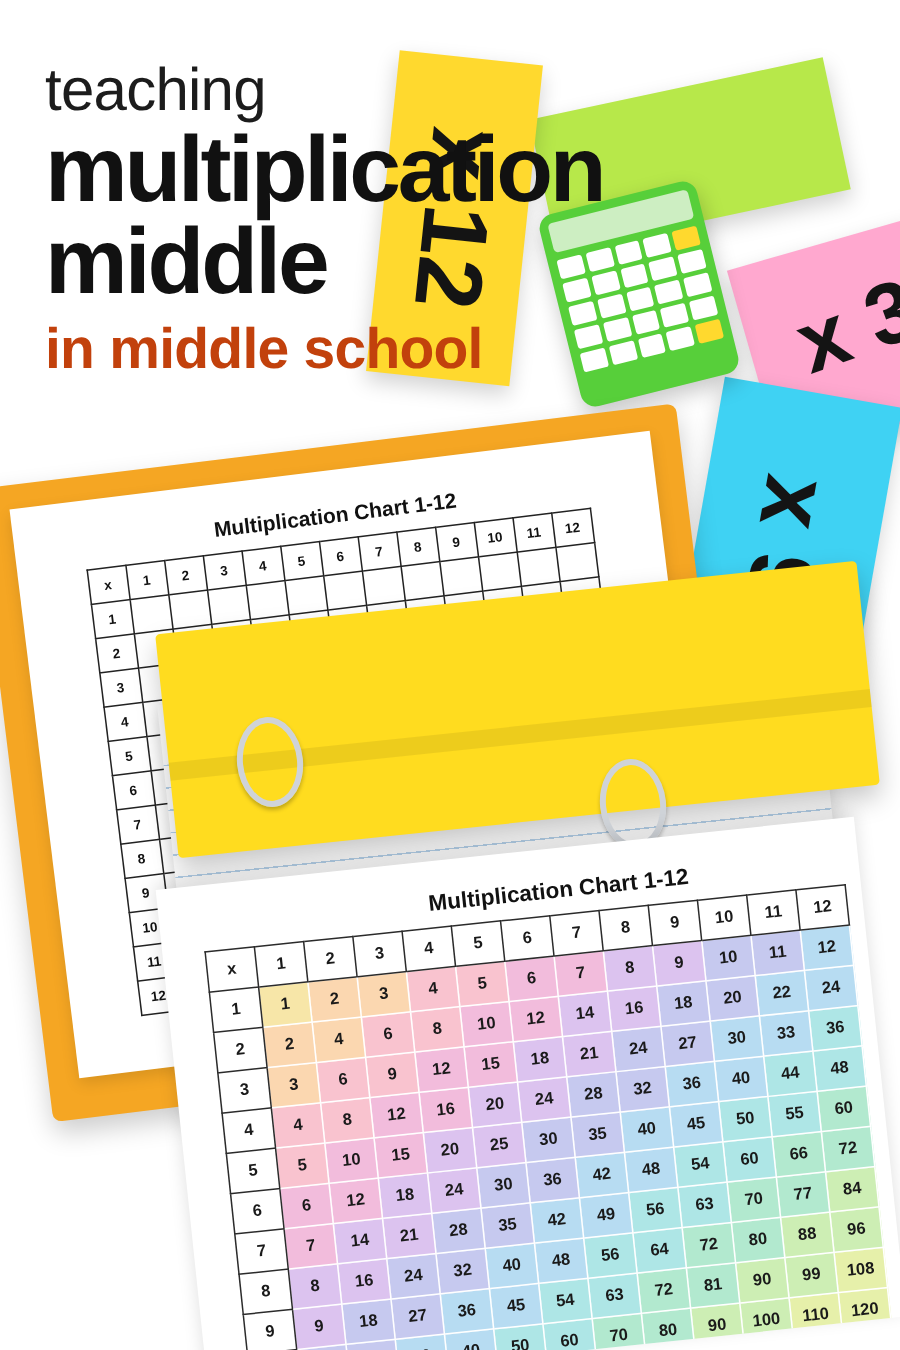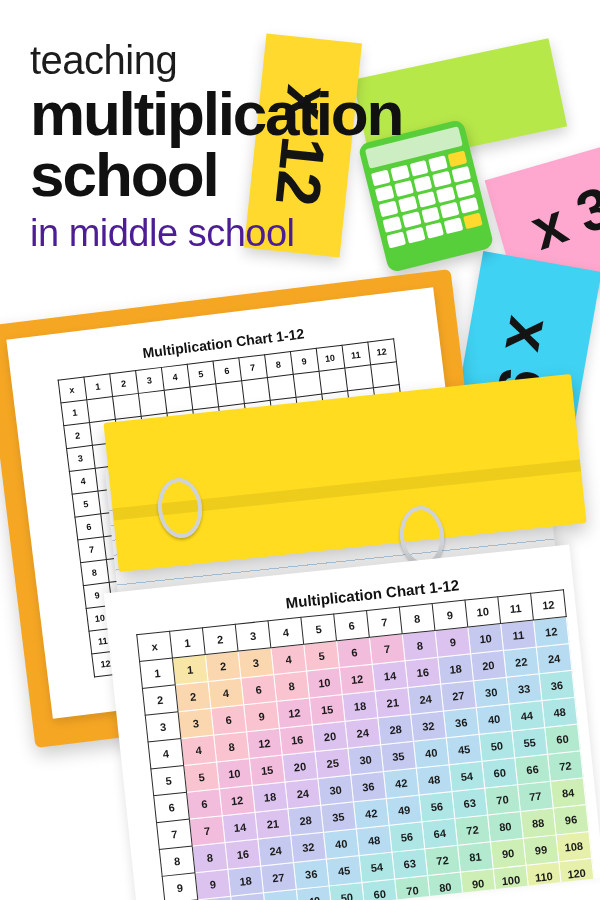--- a/index.html
+++ b/index.html
@@ -48,23 +48,23 @@
   .t-big2 {
     font-size: 62px;
     line-height: 62px;
     color: #111111;
     font-weight: 700;
     letter-spacing: -2px;
   }
   .t-small2 {
     font-size: 38px;
     line-height: 46px;
-    color: #4c1d95;
+    color: #c2410c;
     letter-spacing: -0.5px;
-    font-weight: 400;
+    font-weight: 700;
     margin-top: 4px;
   }
 
   
   .photo {
     position: absolute;
     inset: 0;
   }
 
   
@@ -755,17 +755,17 @@
             </tr>
           </tbody>
         </table>
     </div>
 
   </div>
 
   <div class="title-block">
     <div class="t-small">teaching</div>
     <div class="t-big">multiplication</div>
-    <div class="t-big2">school</div>
+    <div class="t-big2">middle</div>
     <div class="t-small2">in middle school</div>
   </div>
 
 </div>
 
 </body></html>

